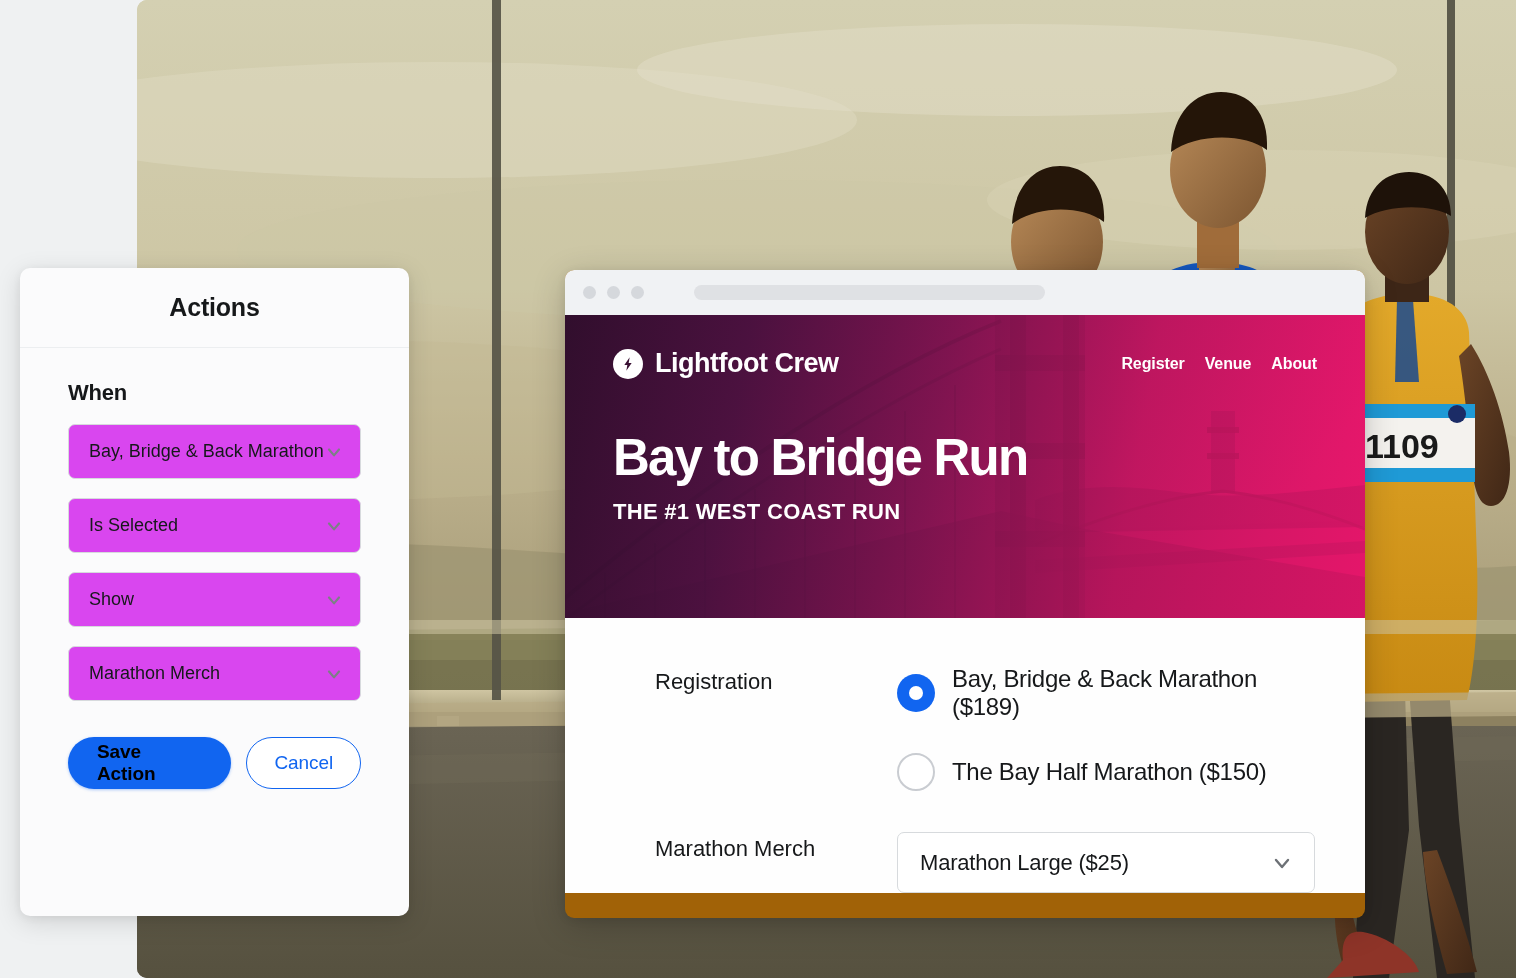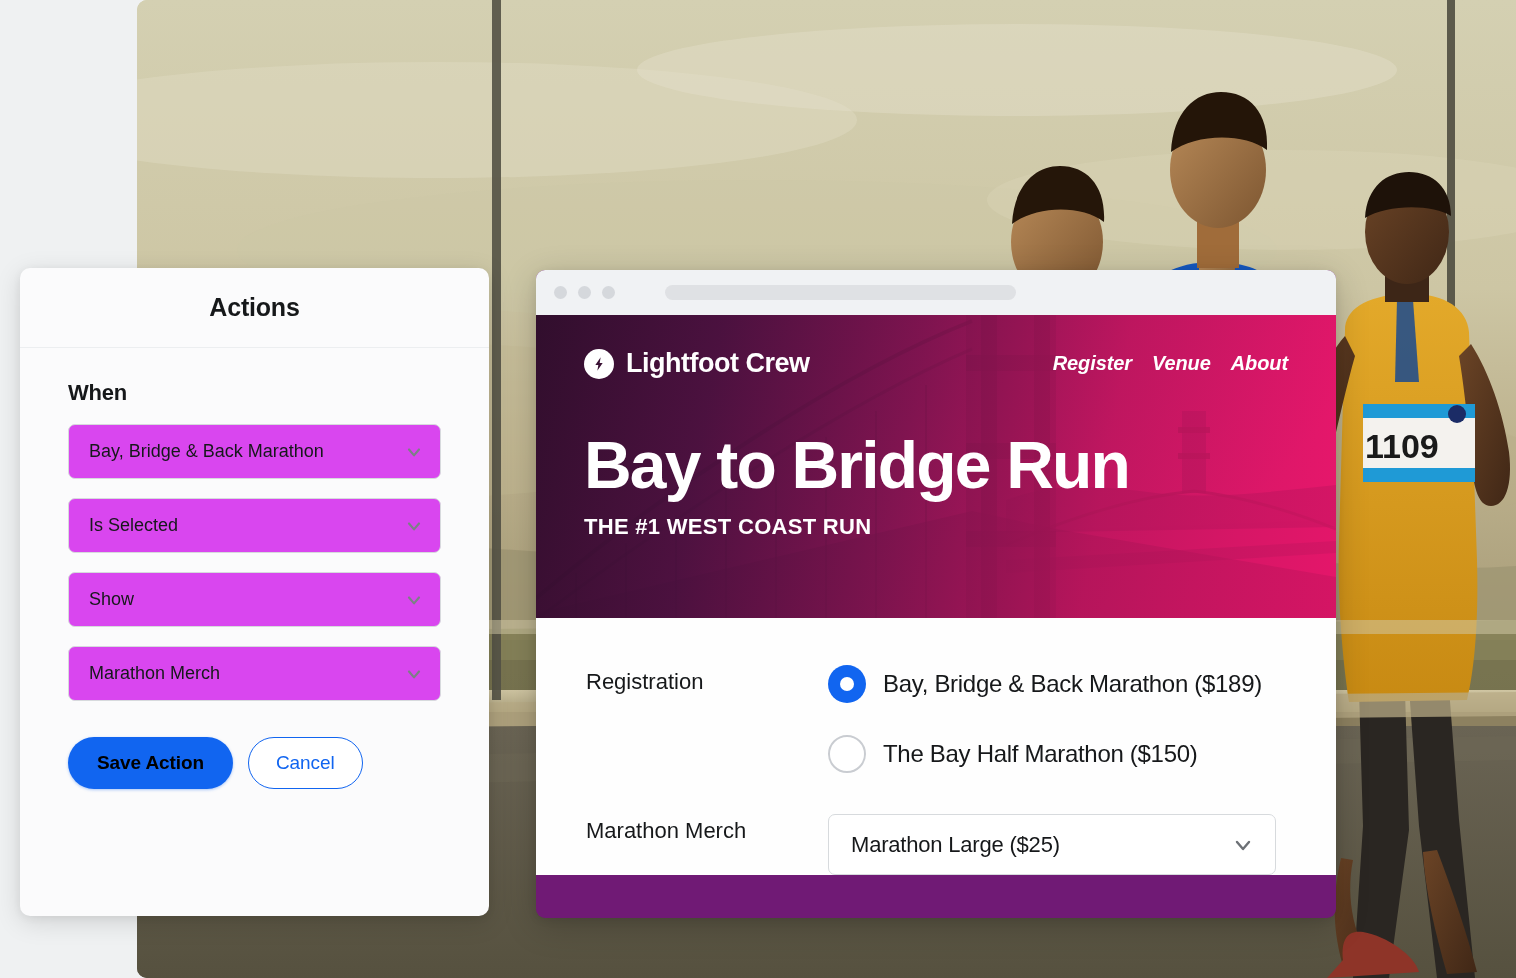--- a/index.html
+++ b/index.html
@@ -19,21 +19,21 @@
     border-top-left-radius: 10px;
     border-bottom-left-radius: 10px;
     overflow: hidden;
     background: linear-gradient(#cfcbab 0%, #c9c3a2 38%, #bcb294 46%, #8d8468 54%, #6e6752 62%, #5c5646 100%);
   }
   .photo svg { position:absolute; inset:0; width:100%; height:100%; display:block; }
 
   
   .actions-panel {
     position: absolute;
-    left: 20px; top: 268px; width: 469px; height: 648px;
+    left: 20px; top: 268px; width: 389px; height: 648px;
     background: #fbfbfc;
     border-radius: 10px;
     box-shadow: 0 6px 26px rgba(0,0,0,0.13), 0 2px 8px rgba(0,0,0,0.06);
     overflow: hidden;
   }
   .actions-header {
     height: 80px; display:flex; align-items:center; justify-content:center;
     border-bottom: 1px solid #eceef0;
   }
   .actions-title {
@@ -75,22 +75,22 @@
     box-shadow: 0 1px 3px rgba(17,101,240,0.35);
   }
   .btn-secondary {
     background: #ffffff; color:#1165f0; border: 1.5px solid #1165f0; padding: 0 27px;
     font-weight: 500;
   }
 
   
   .browser {
     position: absolute;
-    left: 536px; top: 270px; width: 800px; height: 648px;
-    background: #701a75;
+    left: 565px; top: 270px; width: 800px; height: 648px;
+    background: #a16207;
     border-radius: 9px;
     box-shadow: 0 8px 34px rgba(0,0,0,0.20), 0 2px 10px rgba(0,0,0,0.08);
     overflow: hidden;
   }
   .chrome-bar {
     height: 45px; background: #f0f2f4; display:flex; align-items:center; padding: 0 18px;
   }
   .dots { display:flex; gap: 11px; }
   .dot { width: 13px; height: 13px; border-radius: 50%; background: #d5d8dc; }
   .urlbar {
@@ -124,36 +124,36 @@
   .brand-mark {
     width: 30px; height: 30px; border-radius: 50%; background: #ffffff;
     display:flex; align-items:center; justify-content:center;
   }
   .brand-mark svg { width: 16px; height: 16px; display:block; }
   .brand-name {
     color:#fff; font-size: 27px; font-weight: 700; letter-spacing: -0.5px;
   }
   .nav-links { display:flex; gap: 20px; }
   .nav-link {
-    color:#fff; font-size: 20px; font-weight: 700; cursor:pointer; letter-spacing:-0.1px;font-style:italic;
+    color:#fff; font-size: 16px; font-weight: 700; cursor:pointer; letter-spacing:-0.1px;
   }
   .hero-title {
-    color:#fff; font-size: 66px; font-weight: 700; letter-spacing: -1.8px;
+    color:#fff; font-size: 51px; font-weight: 700; letter-spacing: -1.8px;
     margin-top: 52px; line-height: 1.05;
   }
   .hero-sub {
     color:#fff; font-size: 22px; font-weight: 700; letter-spacing: 0.3px;
     margin-top: 14px;
   }
 
   
   .site-body { padding: 47px 50px 0 50px; background:#fefefe; }
   .form-row { display:flex; align-items:flex-start; }
   .form-label {
-    width: 242px; flex: none; font-size: 22px; color: #16181a; padding-top: 4px;
+    width: 242px; flex: none; font-size: 22px; color: #16181a; padding-top: 4px; margin-left: 40px;
   }
   .radio-list { display:flex; flex-direction:column; gap: 32px; }
   .radio-item { display:flex; align-items:center; gap: 17px; cursor:pointer; }
   .radio {
     width: 38px; height: 38px; border-radius: 50%; flex:none;
     border: 2px solid #c9ccd1; background:#fff;
     display:flex; align-items:center; justify-content:center;
   }
   .radio.checked {
     border: none; background: #1165f0;

